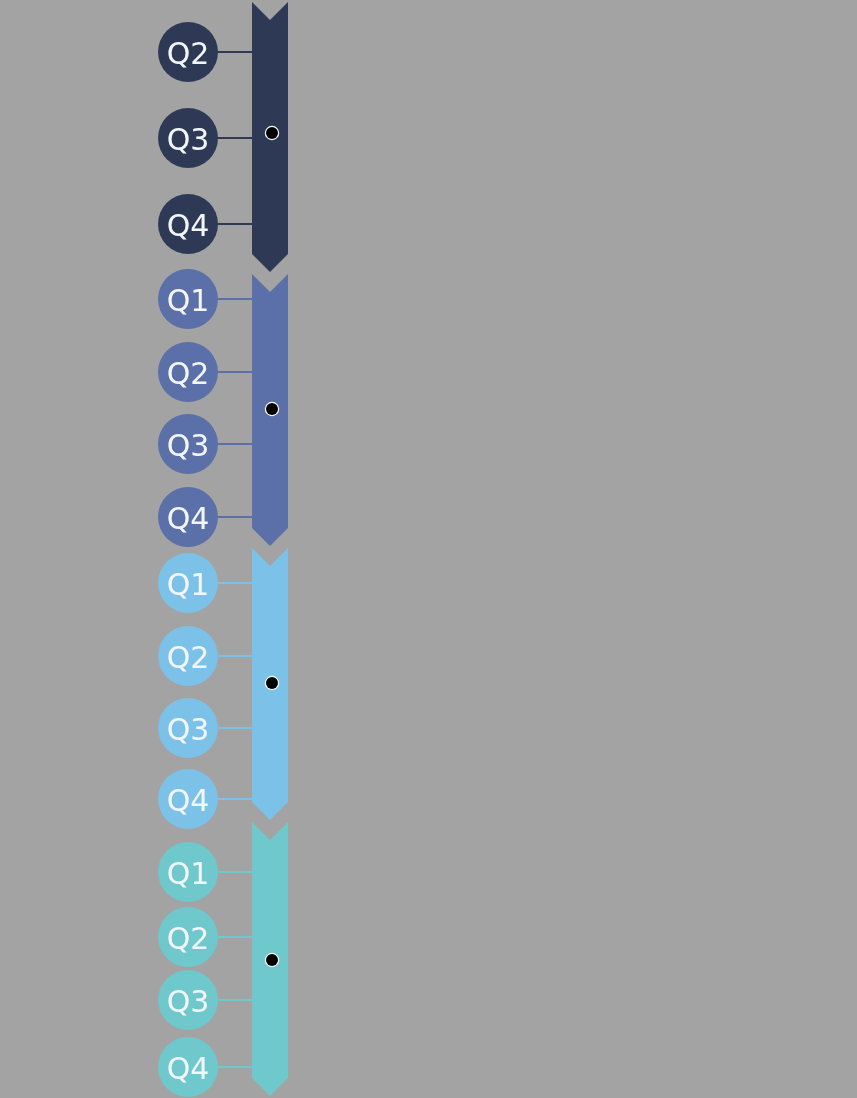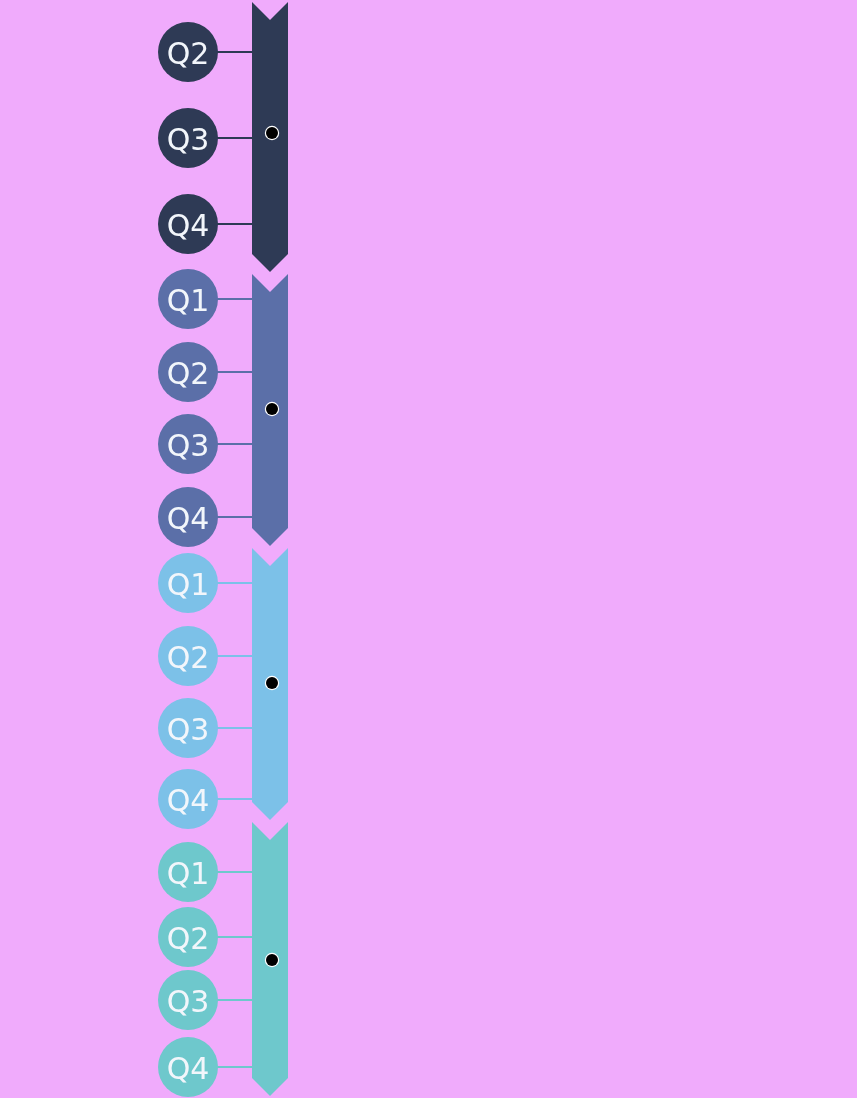--- a/index.html
+++ b/index.html
@@ -11,21 +11,21 @@
   body {
     width: 857px;
     height: 1098px;
     overflow: hidden;
     font-family: "DejaVu Sans", "Liberation Sans", sans-serif;
   }
   #stage {
     position: relative;
     width: 857px;
     height: 1098px;
-    background: #f0abfc;
+    background: #a3a3a3;
   }
   #timeline-svg {
     position: absolute;
     left: 0;
     top: 0;
     width: 857px;
     height: 1098px;
     display: block;
   }
   .node-label {

